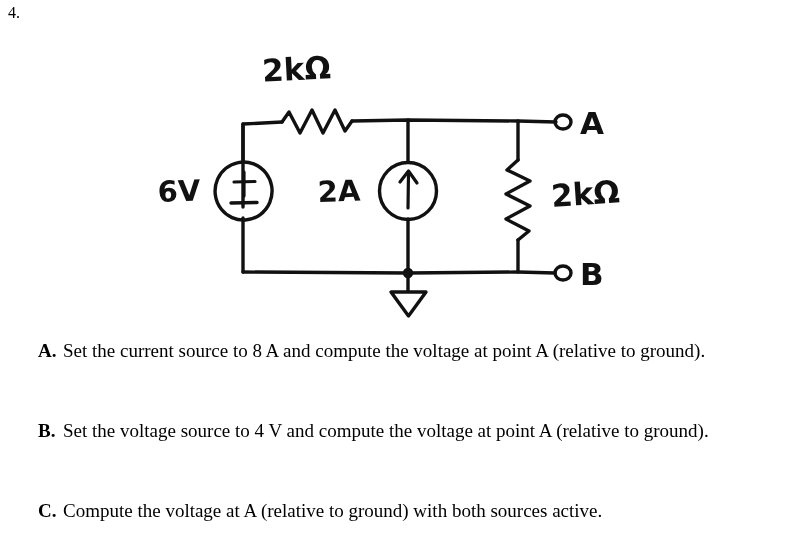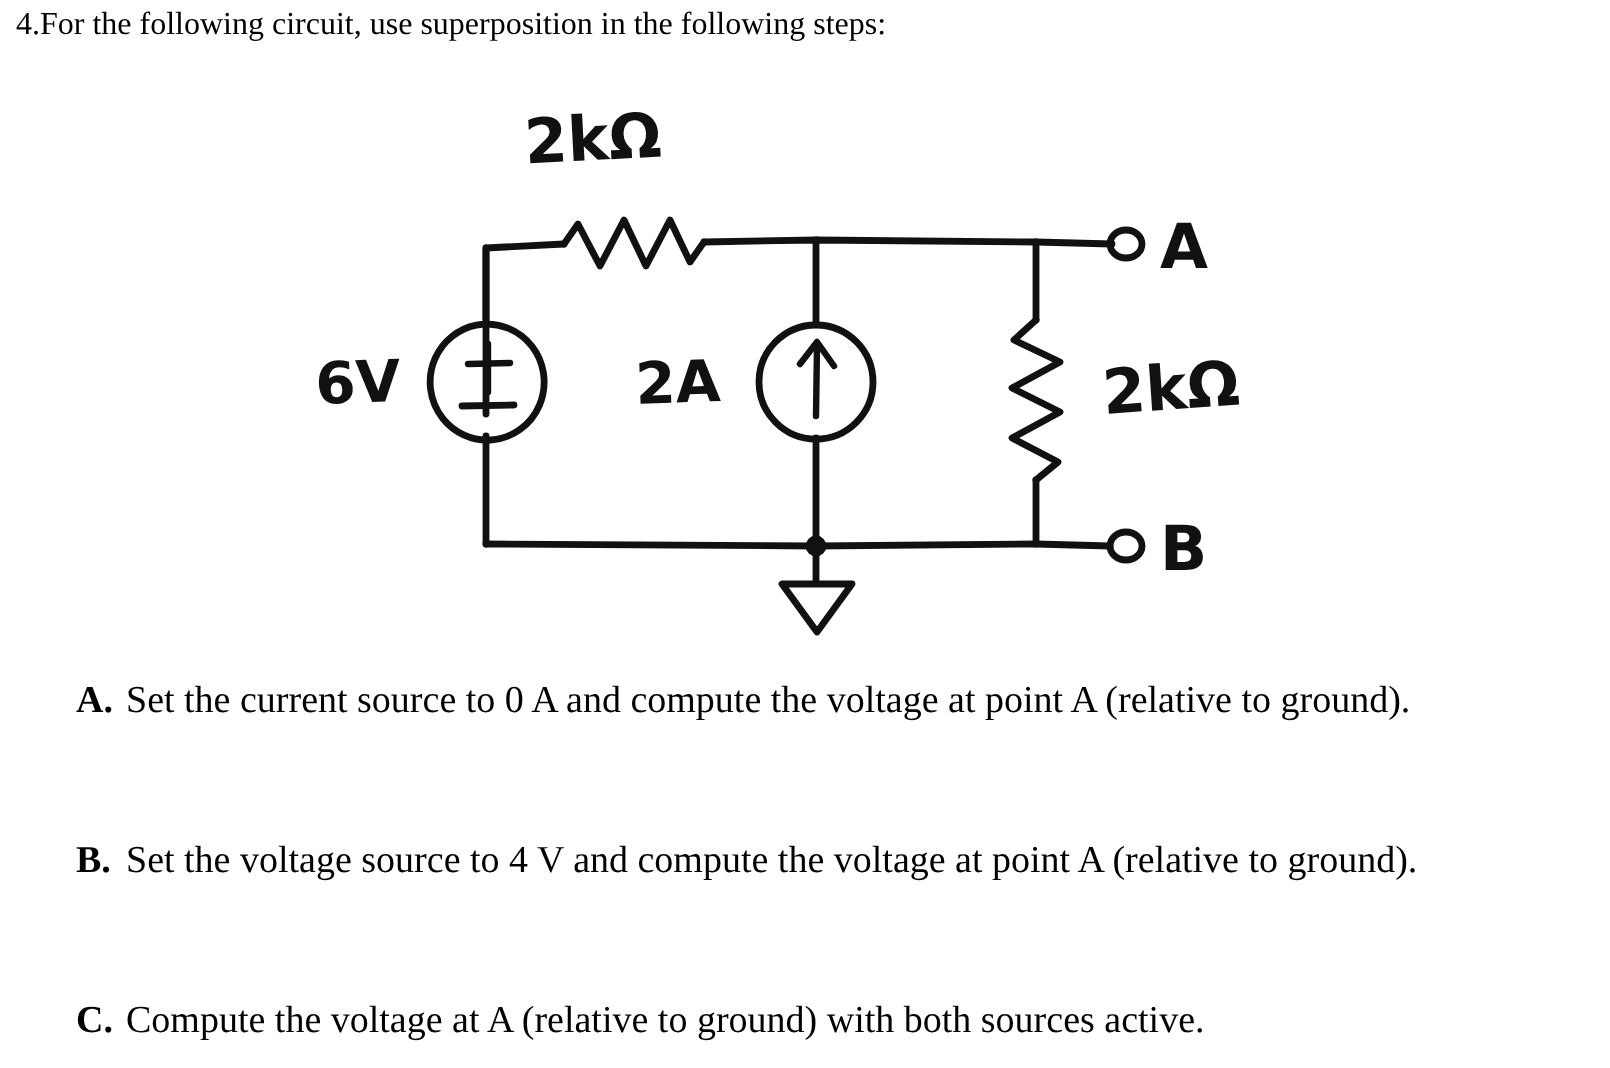--- a/index.html
+++ b/index.html
@@ -63,21 +63,20 @@
 
   .hand-label {
     font-family: "DejaVu Sans", sans-serif;
   }
 </style>
 </head>
 <body>
 
 <div id="question-header">
   <span>4.</span>
-  <span>For the following circuit, use superposition in the following steps:</span>
 </div>
 
 <div id="circuit-figure">
   <svg id="circuit-svg" width="805" height="290" viewBox="0 0 805 290" xmlns="http://www.w3.org/2000/svg">
     <g fill="none" stroke="#111111" stroke-width="3.4" stroke-linecap="round" stroke-linejoin="round">
 
       <path d="M243 165 L243 82 L282 80"></path>
 
       <path d="M282 80 L289 70 L300 91 L312 68 L323 91 L335 68 L345 89 L352 79"></path>
 
@@ -126,21 +125,21 @@
 
       <text x="580" y="92" font-size="31" font-weight="bold">A</text>
 
       <text x="580" y="243" font-size="31" font-weight="bold">B</text>
     </g>
   </svg>
 </div>
 
 <div class="subq" id="subq-a">
   <span class="subq-label">A.</span>
-  <span class="subq-body">Set the current source to 0 A and compute the voltage at point A (relative to ground).</span>
+  <span class="subq-body">Set the current source to 8 A and compute the voltage at point A (relative to ground).</span>
 </div>
 
 <div class="subq" id="subq-b">
   <span class="subq-label">B.</span>
   <span class="subq-body">Set the voltage source to 4 V and compute the voltage at point A (relative to ground).</span>
 </div>
 
 <div class="subq" id="subq-c">
   <span class="subq-label">C.</span>
   <span class="subq-body">Compute the voltage at A (relative to ground) with both sources active.</span>

